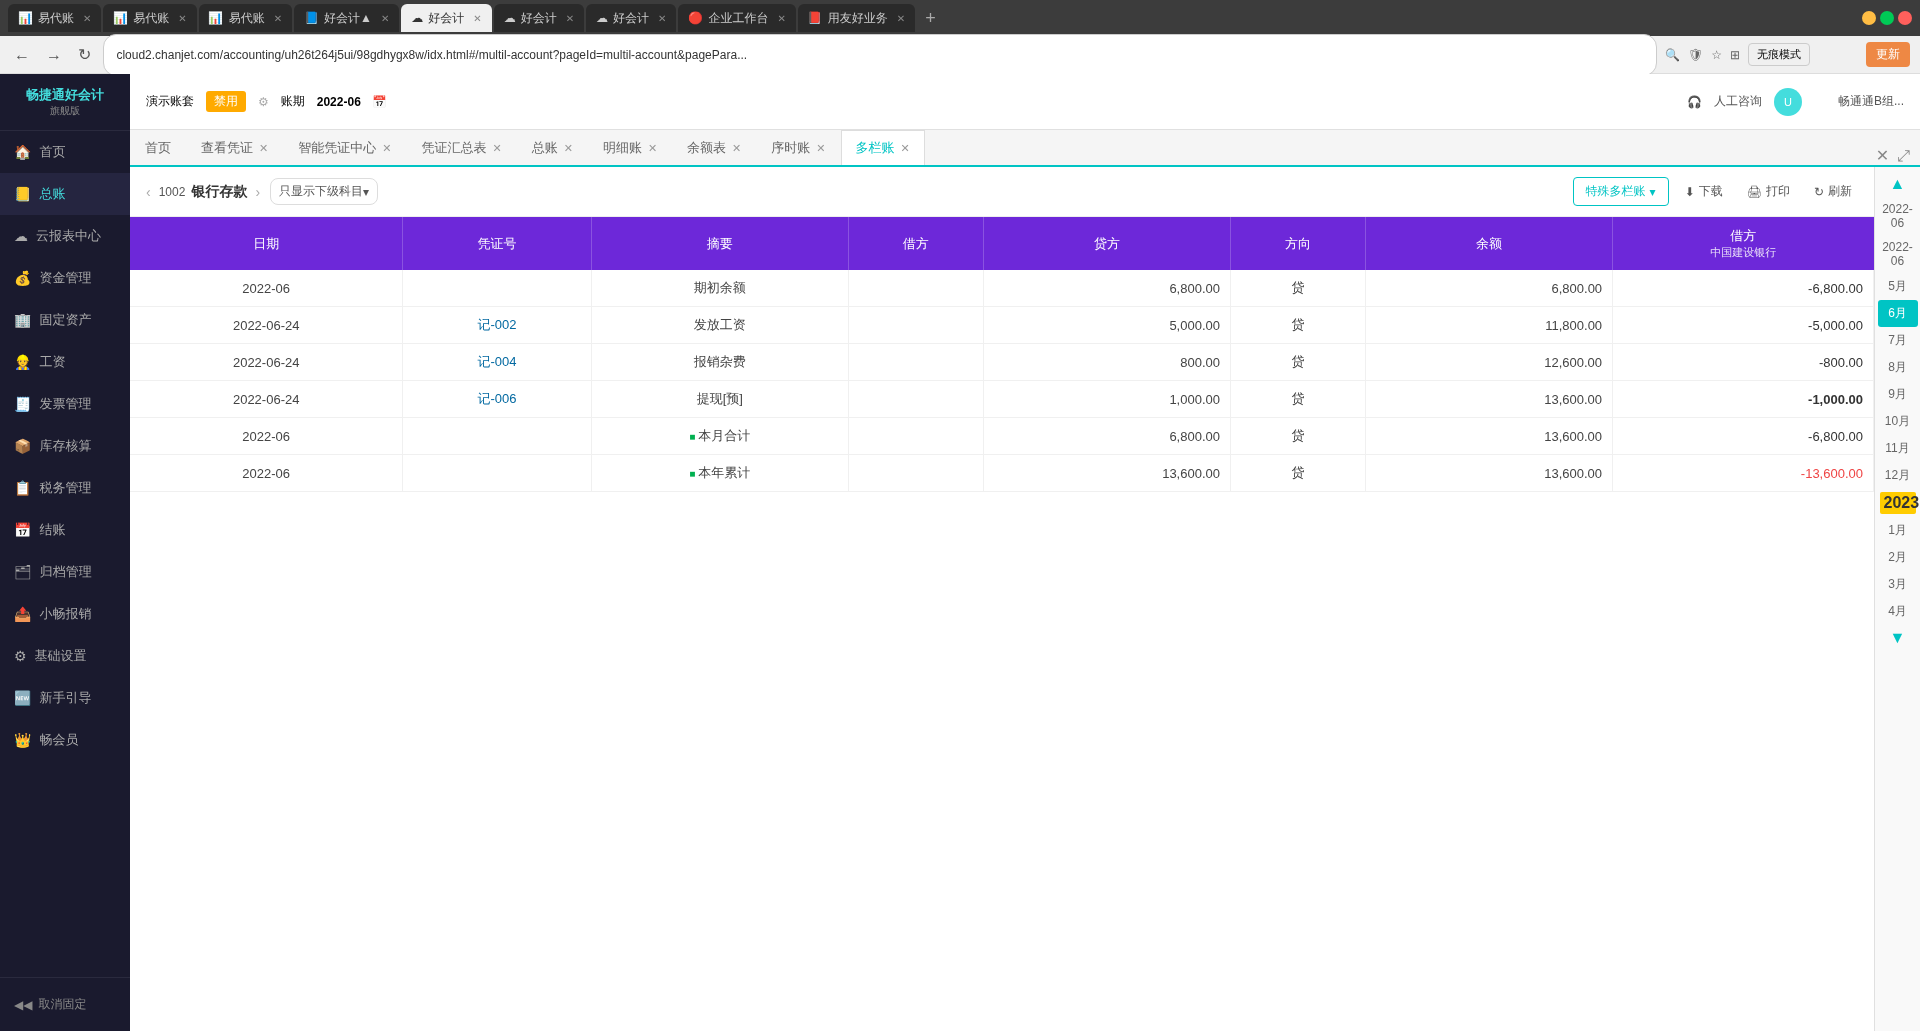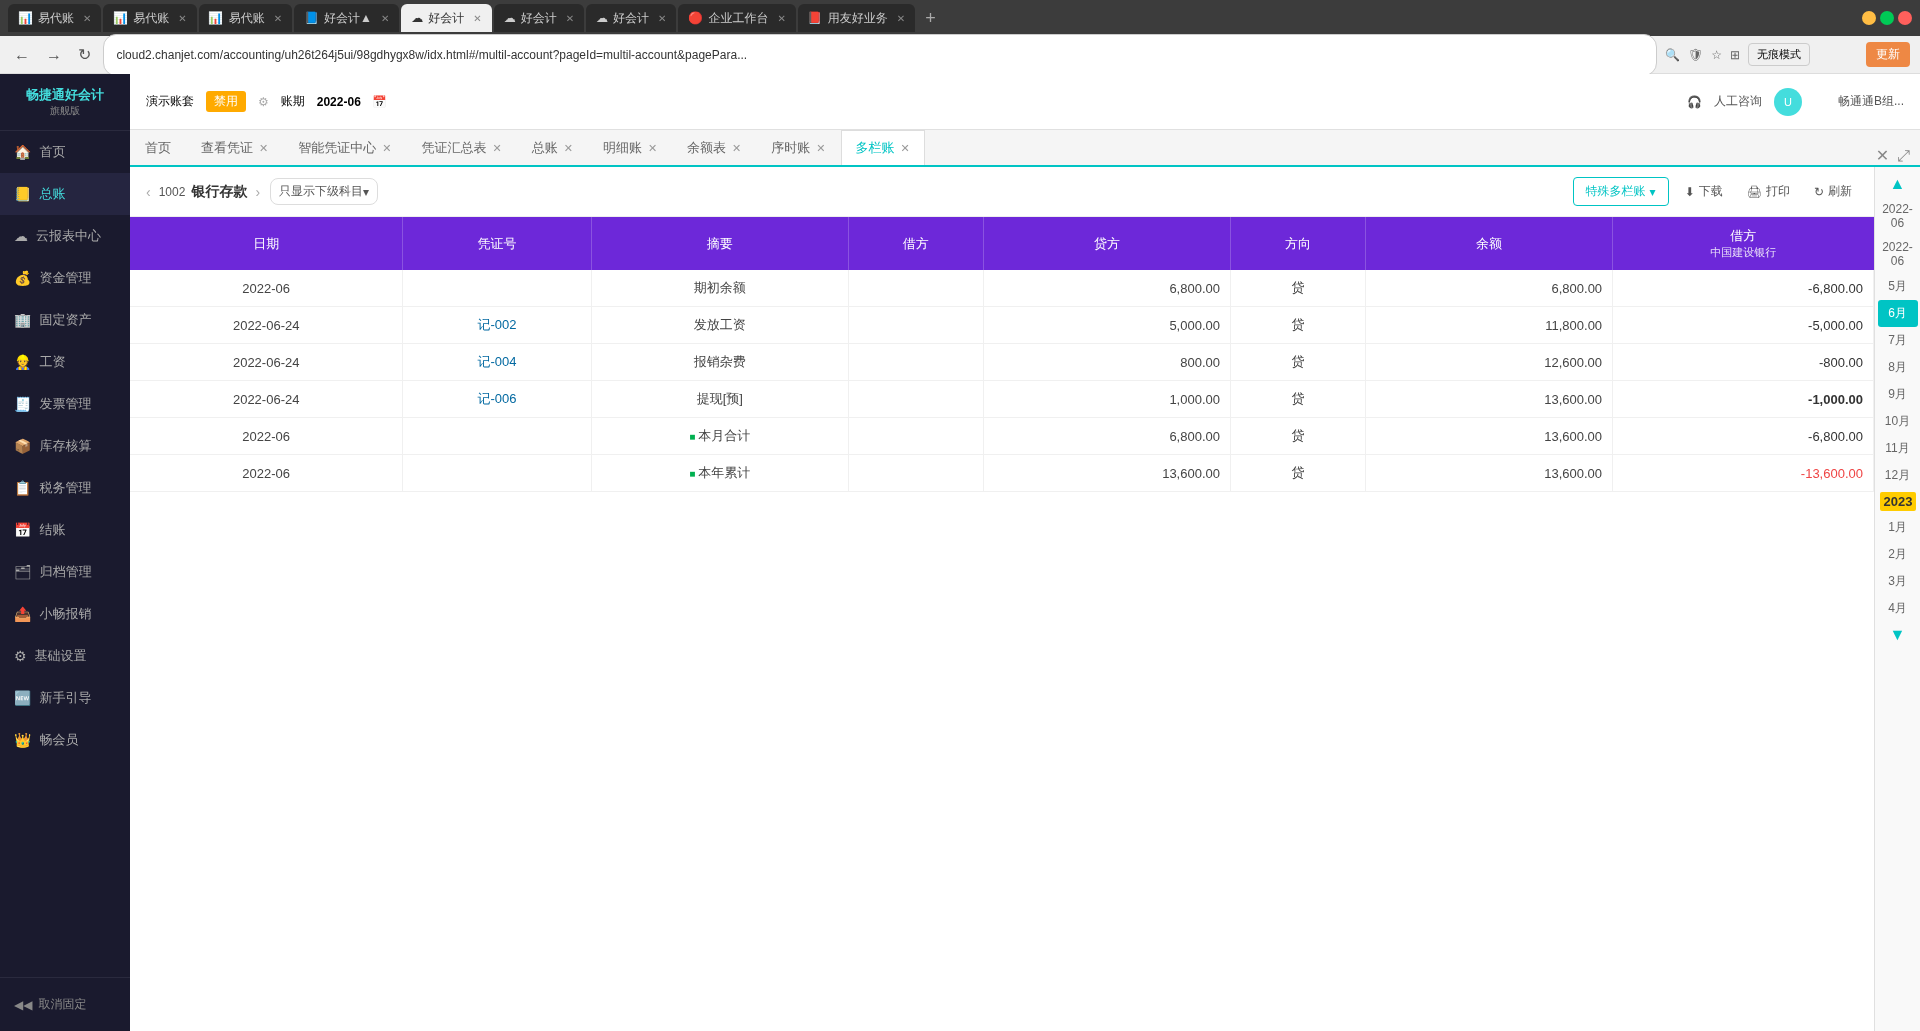--- a/index.html
+++ b/index.html
@@ -78,21 +78,21 @@
     tbody td { padding: 9px 10px; font-size: 13px; color: #444; text-align: center; border-right: 1px solid #f0f0f0; }
     td.number { text-align: right; }
     td.direction { text-align: center; }
     .voucher-link { color: #0369a1; cursor: pointer; }
     .green-dot { color: #00b050; font-size: 10px; margin-right: 3px; }
 
     
     .date-panel { width: 46px; background: #f9f9f9; border-left: 1px solid #e0e0e0; overflow-y: auto; display: flex; flex-direction: column; align-items: center; padding-top: 4px; }
     .date-item { width: 40px; text-align: center; padding: 5px 2px; font-size: 12px; color: #666; cursor: pointer; border-radius: 3px; }
     .date-item.active { background: #00c4c4; color: white; border-radius: 3px; }
-    .date-year { background: #ffcc00; color: #333; font-size: 13px; font-weight: bold; padding: 2px 4px; border-radius: 2px; width: 36px; text-align: center; margin: 3px 0; }
+    .date-year { background: #ffcc00; color: #333; font-size: 16px; font-weight: bold; padding: 2px 4px; border-radius: 2px; width: 36px; text-align: center; margin: 3px 0; }
     .scroll-up, .scroll-down { color: #00c4c4; font-size: 16px; cursor: pointer; padding: 4px; }
     .panel-ctrl-btn { color: #888; cursor: pointer; font-size: 16px; }
   </style>
 </head>
 <body>
 
 <div class="browser-bar">
   <div class="tab">
     <span>📊</span>
     <span>易代账</span>

